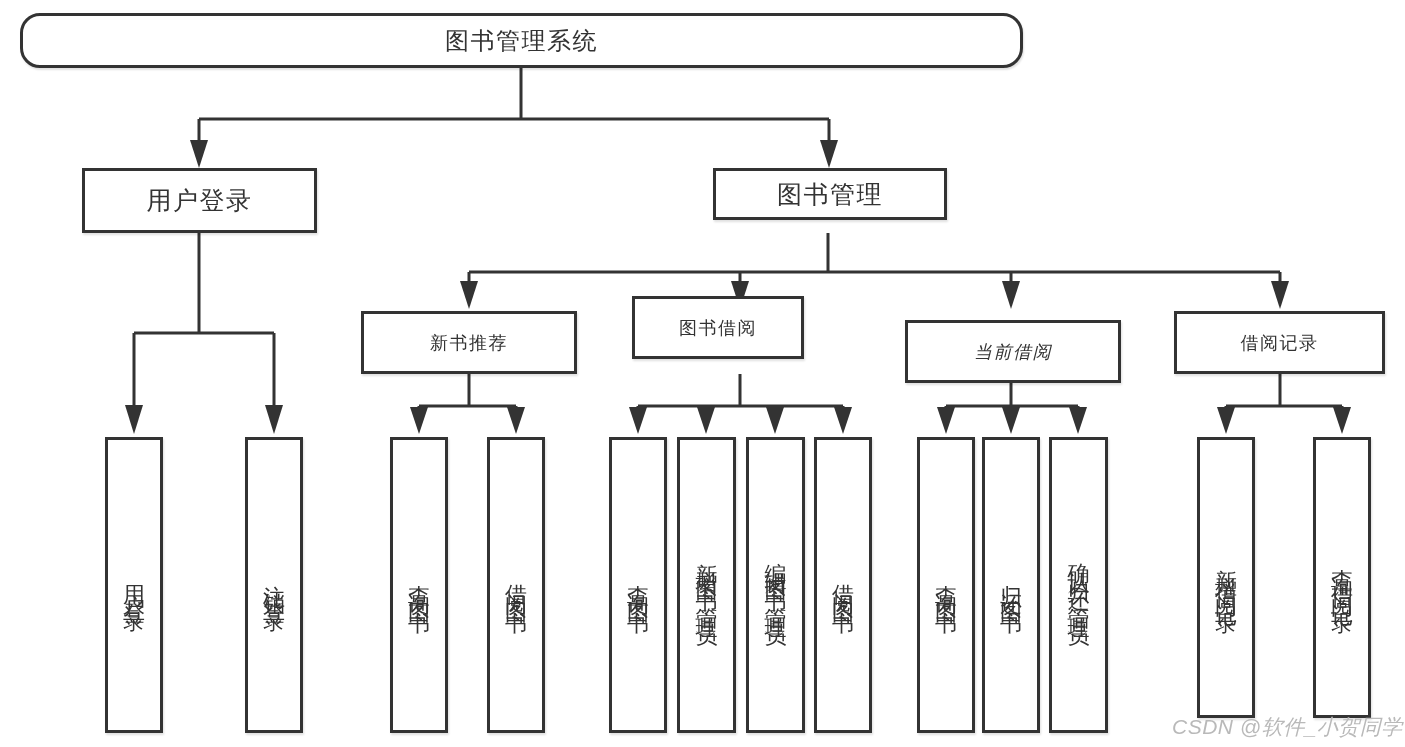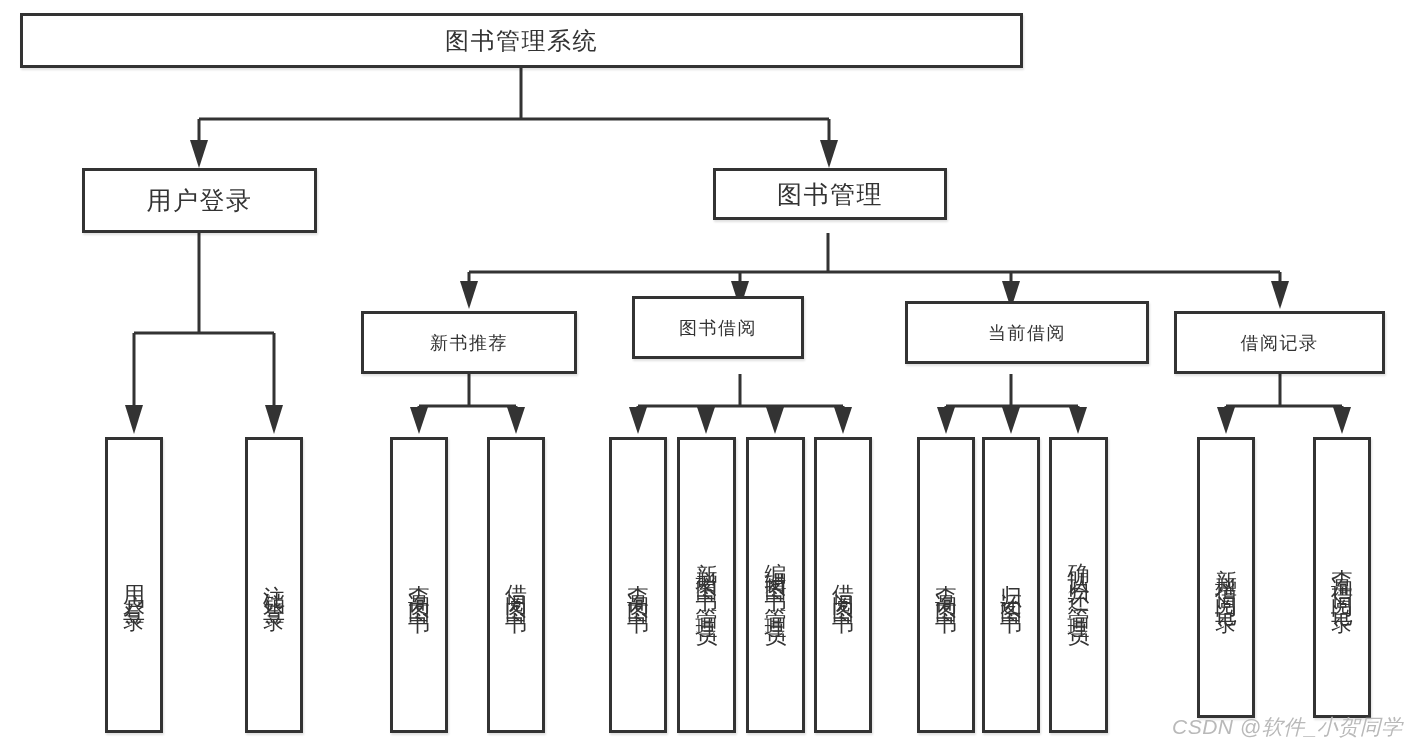--- a/index.html
+++ b/index.html
@@ -94,38 +94,38 @@
       <polygon points="1002,407 1020,407 1011,434"></polygon>
       <polygon points="1069,407 1087,407 1078,434"></polygon>
     </g>
     <g>
       <path d="M1280,374 V406 M1226,406 H1342 M1226,406 V409 M1342,406 V409"></path>
       <polygon points="1217,407 1235,407 1226,434"></polygon>
       <polygon points="1333,407 1351,407 1342,434"></polygon>
     </g>
   </svg>
 
-  <div class="node root" style="left:20px;top:13px;width:1003px;height:55px;">
+  <div class="node root" style="left:20px;top:13px;width:1003px;height:55px;border-radius:20px;">
     <span class="lbl">图书管理系统</span>
   </div>
 
   <div class="node lvl1" style="left:82px;top:168px;width:235px;height:65px;">
     <span class="lbl">用户登录</span>
   </div>
   <div class="node lvl1" style="left:713px;top:168px;width:234px;height:52px;">
     <span class="lbl">图书管理</span>
   </div>
 
   <div class="node lvl2" style="left:361px;top:311px;width:216px;height:63px;">
     <span class="lbl">新书推荐</span>
   </div>
   <div class="node lvl2" style="left:632px;top:296px;width:172px;height:63px;">
     <span class="lbl">图书借阅</span>
   </div>
-  <div class="node lvl2" style="left:905px;top:301px;width:244px;height:63px;">
+  <div class="node lvl2" style="left:905px;top:320px;width:216px;height:63px;font-style:italic;">
     <span class="lbl">当前借阅</span>
   </div>
   <div class="node lvl2" style="left:1174px;top:311px;width:211px;height:63px;">
     <span class="lbl">借阅记录</span>
   </div>
 
   <div class="node leaf" style="left:105px;top:437px;width:58px;height:296px;">
     <span class="lbl">用户登录</span>
   </div>
   <div class="node leaf" style="left:245px;top:437px;width:58px;height:296px;">

